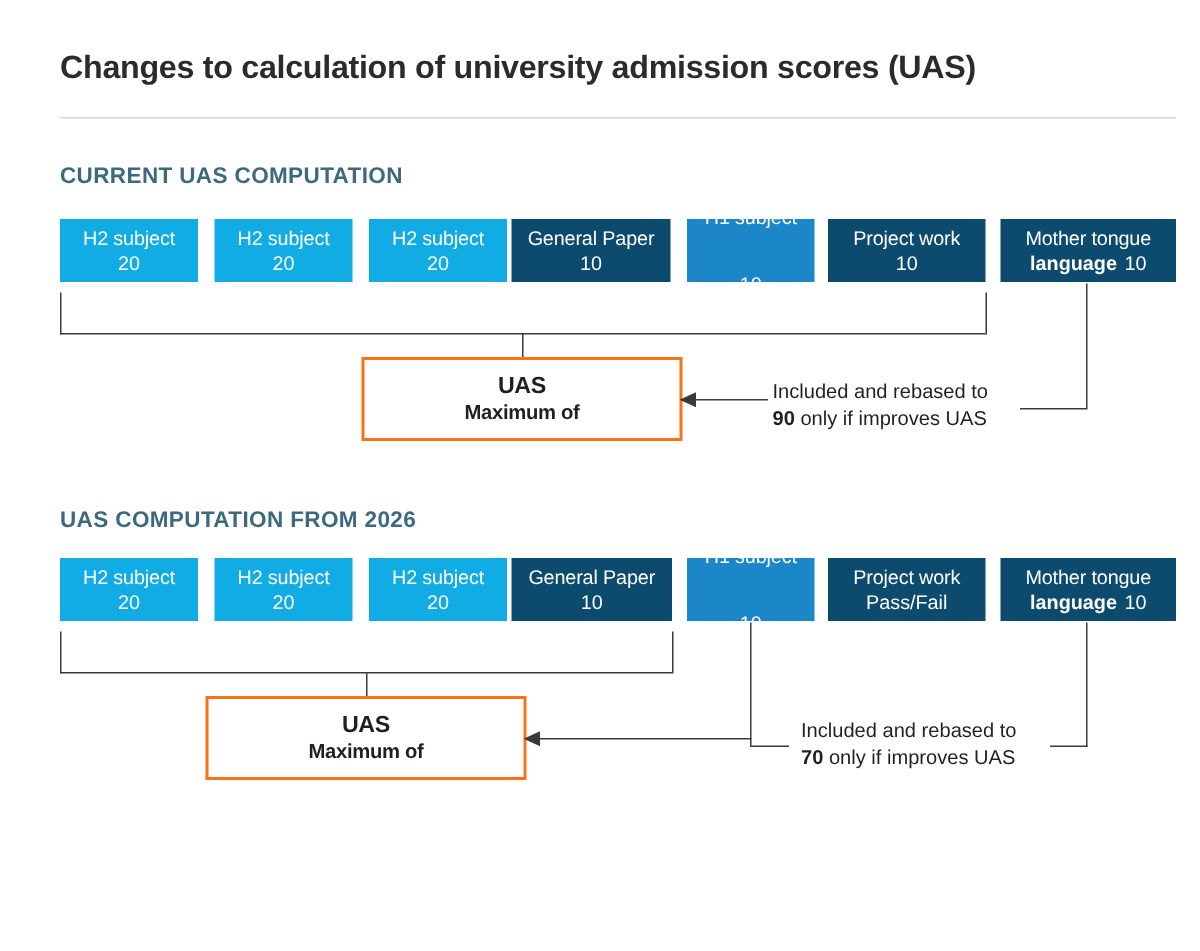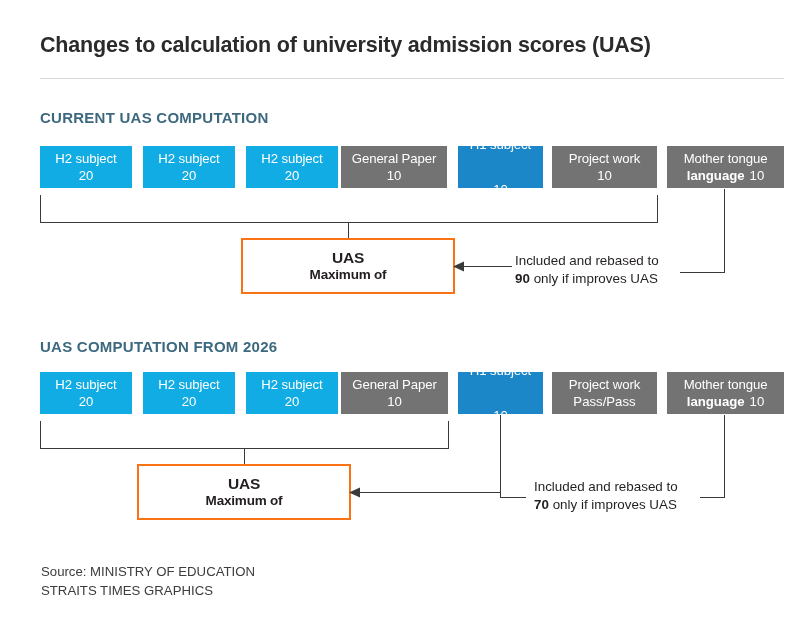--- a/index.html
+++ b/index.html
@@ -87,21 +87,21 @@
     white-space: nowrap;
     margin-top: 2px;
   }
   .box.two-line .lbl2 .val-inline {
     font-weight: normal;
     margin-left: 5px;
   }
 
   .c-h2 { background: #11ace3; }
   .c-h1 { background: #1b87c9; gap: 28px; }
-  .c-gray { background: #737373; }
+  .c-gray { background: #0c4a6e; }
 
   
   .uas-box {
     position: absolute;
     box-sizing: border-box;
     border: 2px solid #f97316;
     background: #ffffff;
     display: flex;
     flex-direction: column;
     align-items: center;
@@ -256,21 +256,21 @@
     <span class="val">10</span>
   </div>
 
   <div class="box c-h1" style="left:446px; top:372px; width:85px;  height:42px;">
     <span class="lbl">H1 subject</span>
     <span class="val">10</span>
   </div>
 
   <div class="box c-gray" style="left:540px; top:372px; width:105px; height:42px;">
     <span class="lbl">Project work</span>
-    <span class="val">Pass/Pass</span>
+    <span class="val">Pass/Fail</span>
   </div>
 
   <div class="box c-gray two-line" style="left:655px; top:372px; width:117px; height:42px;">
     <span class="lbl">Mother tongue</span>
     <span class="lbl2"><span>language</span><span class="val-inline">10</span></span>
   </div>
 
   <div class="ln ln-v" style="left:28px;  top:421px; height:28px;"></div>
   <div class="ln ln-h" style="left:28px;  top:448px; width:408px;"></div>
   <div class="ln ln-v" style="left:436px; top:421px; height:28px;"></div>
@@ -291,18 +291,14 @@
   <div class="ln ln-h" style="left:344px; top:492px; width:145px;"></div>
   <svg style="position:absolute; left:337px; top:487px; width:12px; height:11px;" viewBox="0 0 12 11">
     <path d="M0 5.5 L11 0.5 L11 10.5 Z" fill="#3a3a3a"></path>
   </svg>
 
   <div class="annot" style="left:522px; top:478px;">
     <div>Included and rebased to</div>
     <div><b>70</b><span> only if improves UAS</span></div>
   </div>
 
-  <div class="source">
-    <div>Source: MINISTRY OF EDUCATION</div>
-    <div>STRAITS TIMES GRAPHICS</div>
-  </div>
 
 </div>
 
 </body></html>

